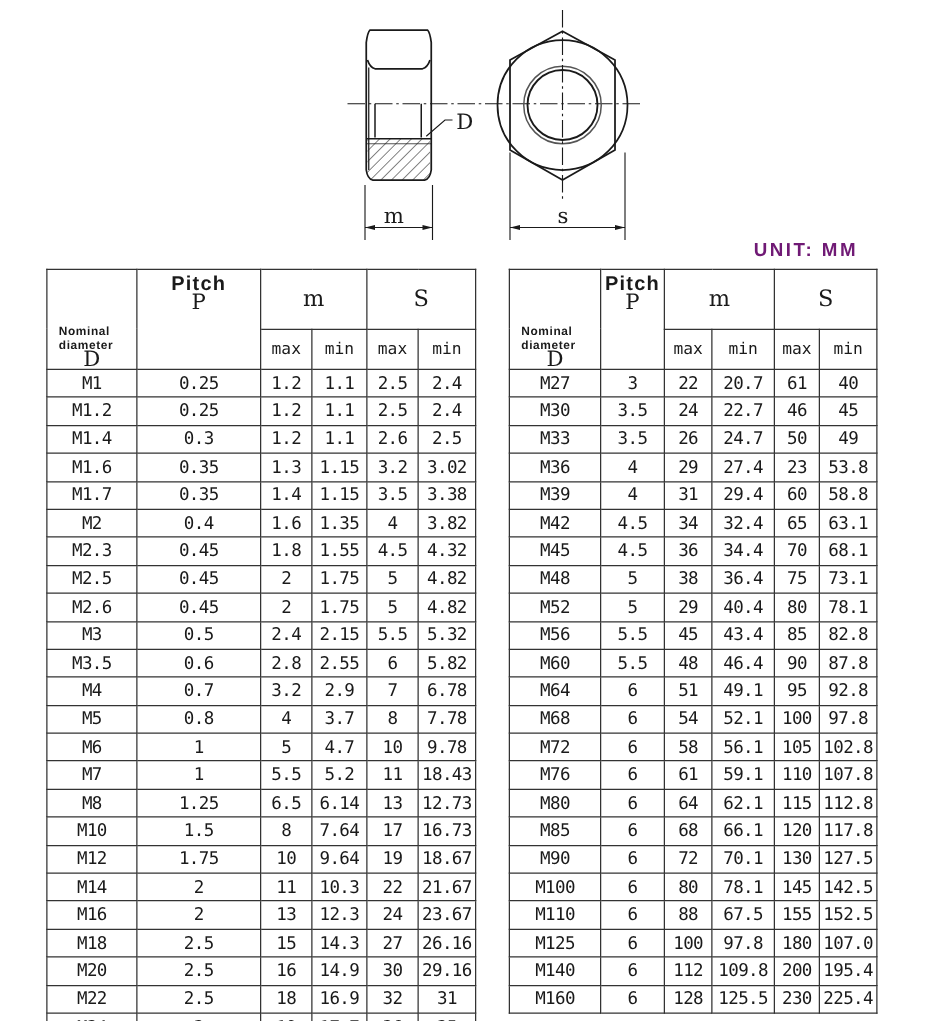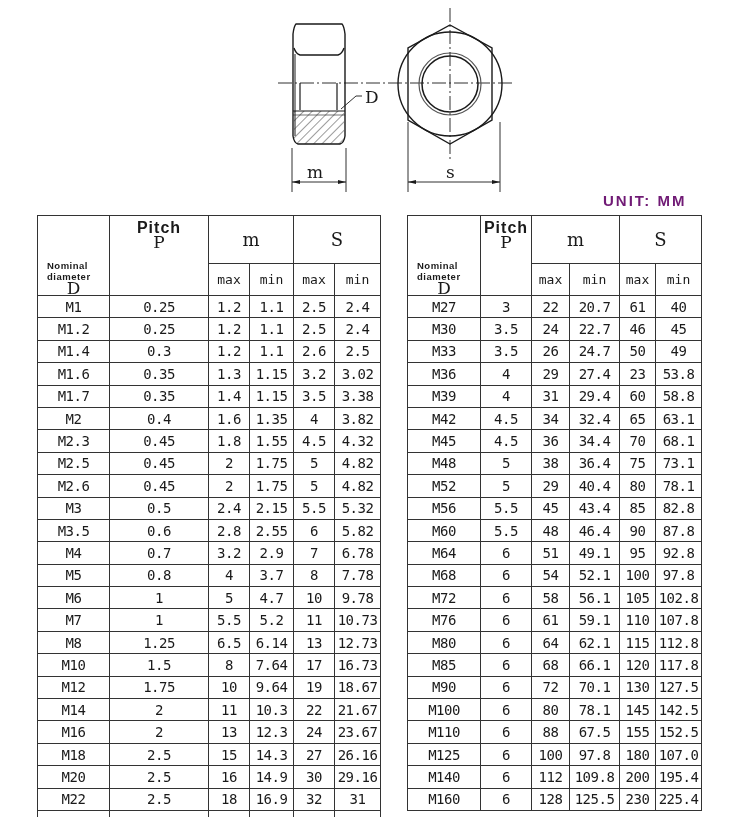--- a/index.html
+++ b/index.html
@@ -224,21 +224,21 @@
         <td>4.7</td>
         <td>10</td>
         <td>9.78</td>
       </tr>
       <tr>
         <td>M7</td>
         <td>1</td>
         <td>5.5</td>
         <td>5.2</td>
         <td>11</td>
-        <td>10.73</td>
+        <td>18.43</td>
       </tr>
       <tr>
         <td>M8</td>
         <td>1.25</td>
         <td>6.5</td>
         <td>6.14</td>
         <td>13</td>
         <td>12.73</td>
       </tr>
       <tr>

